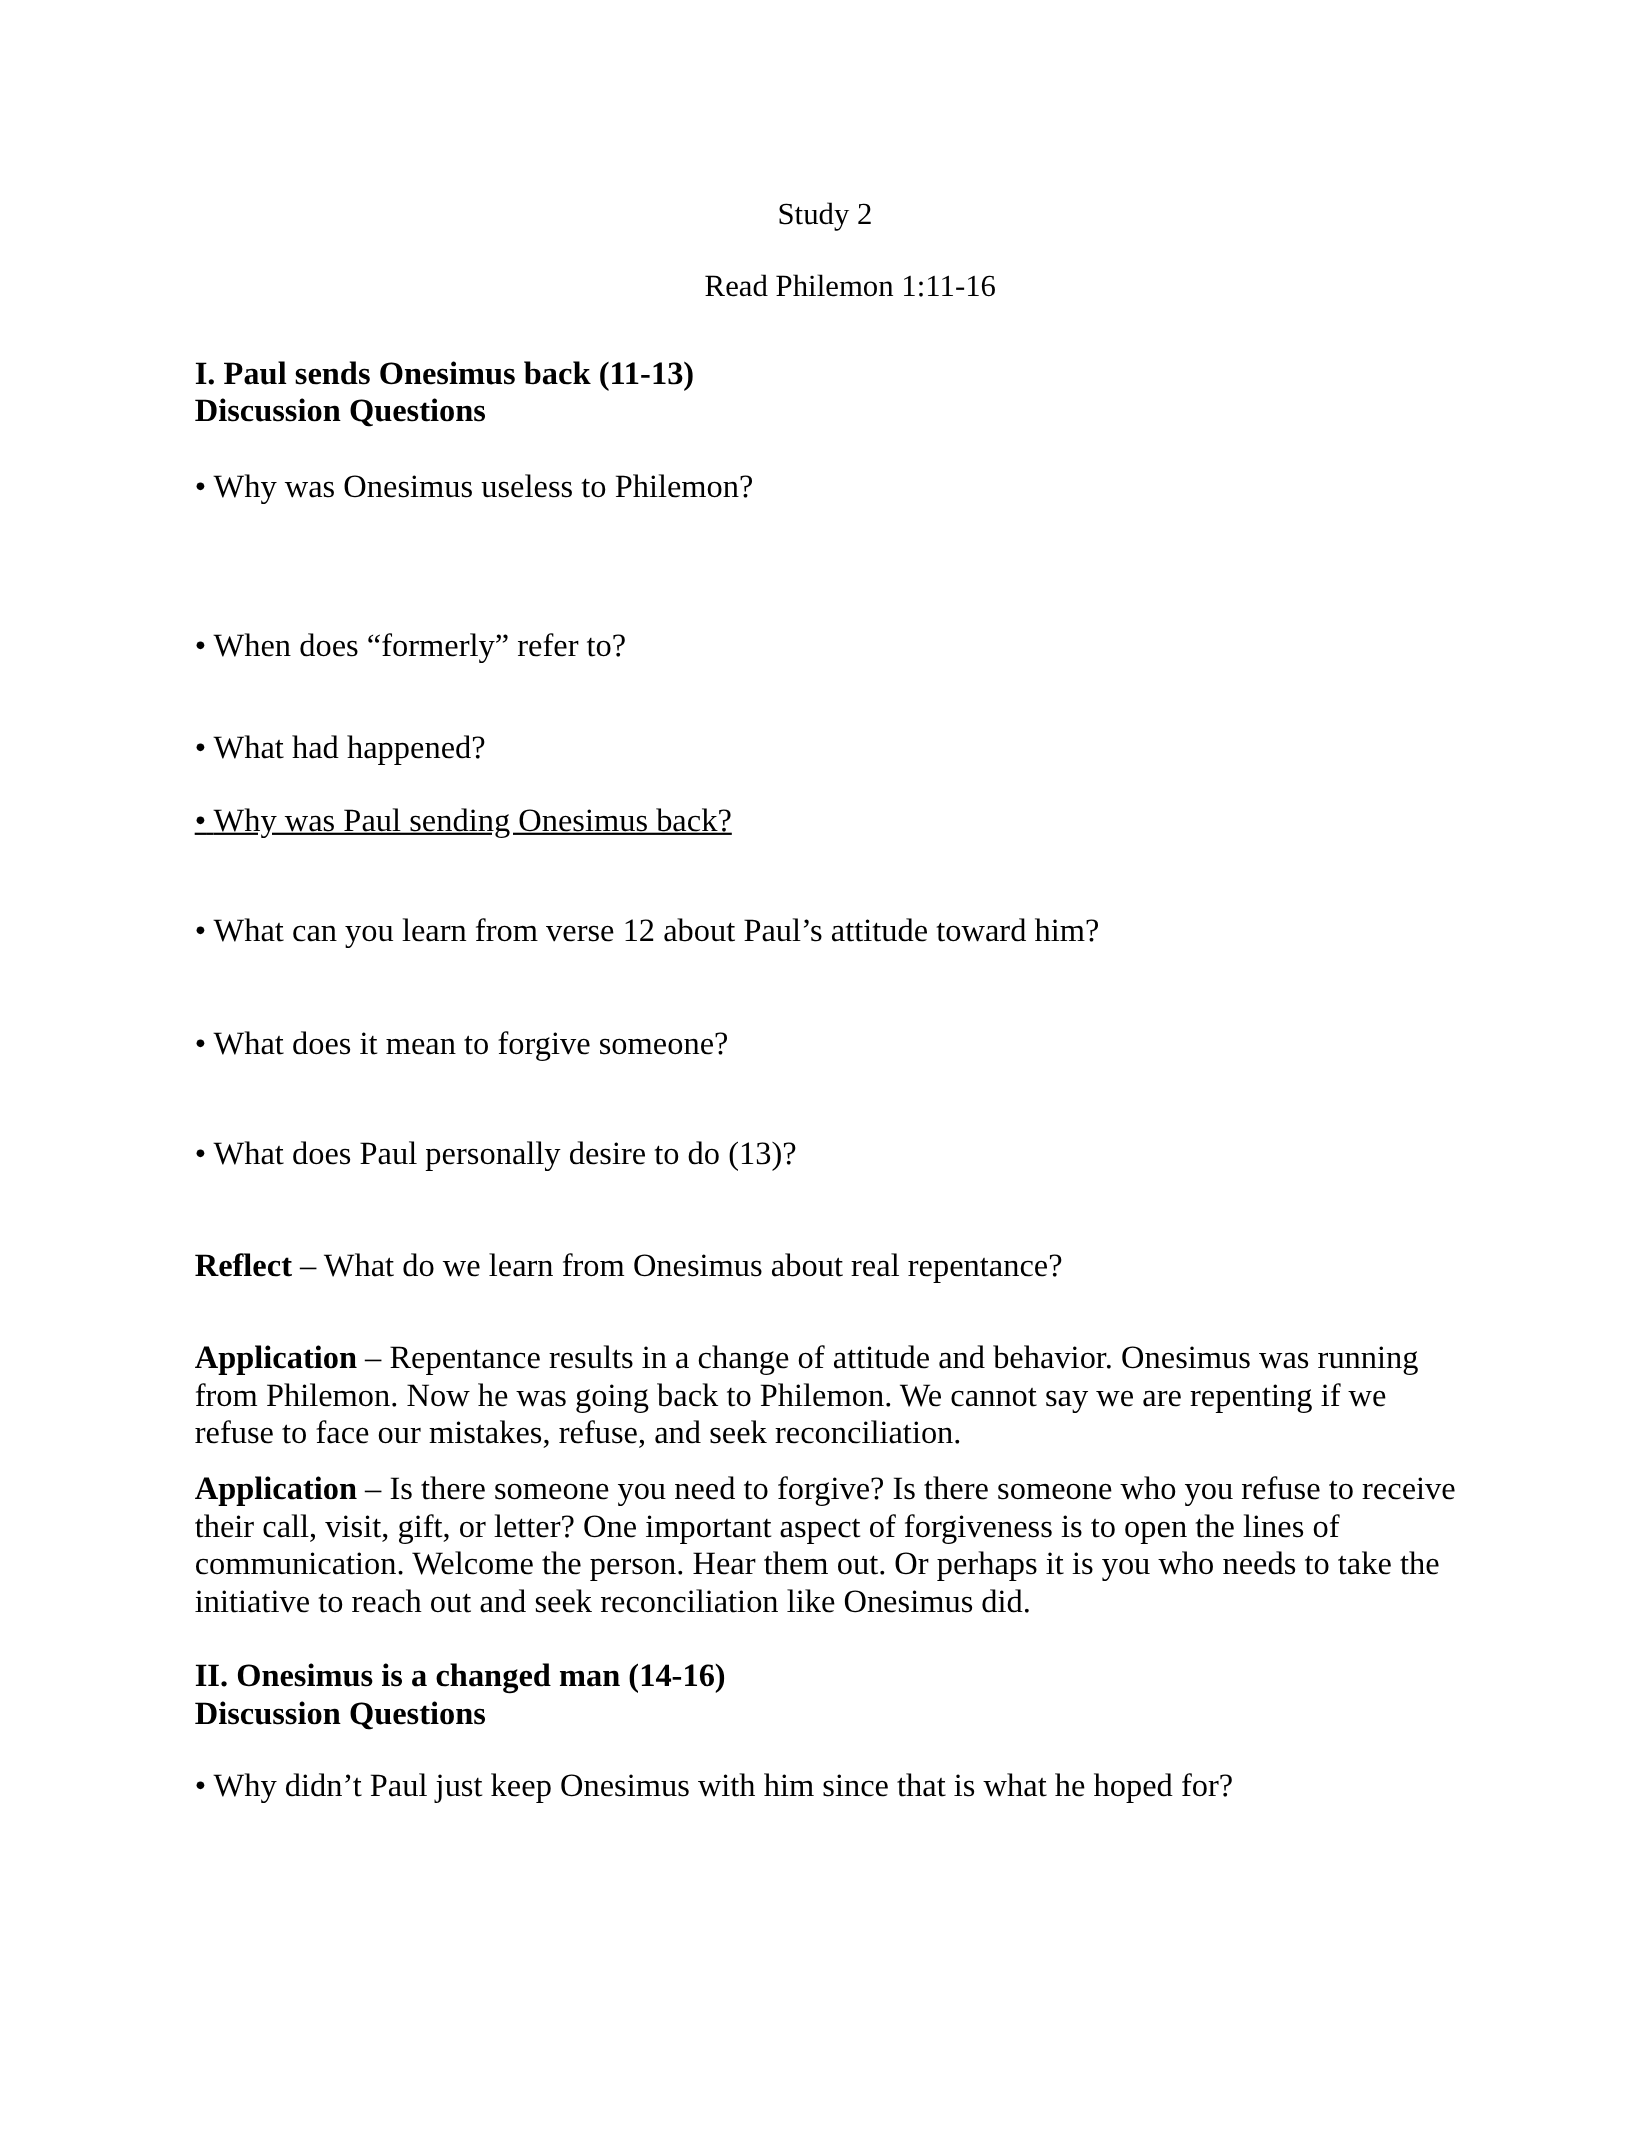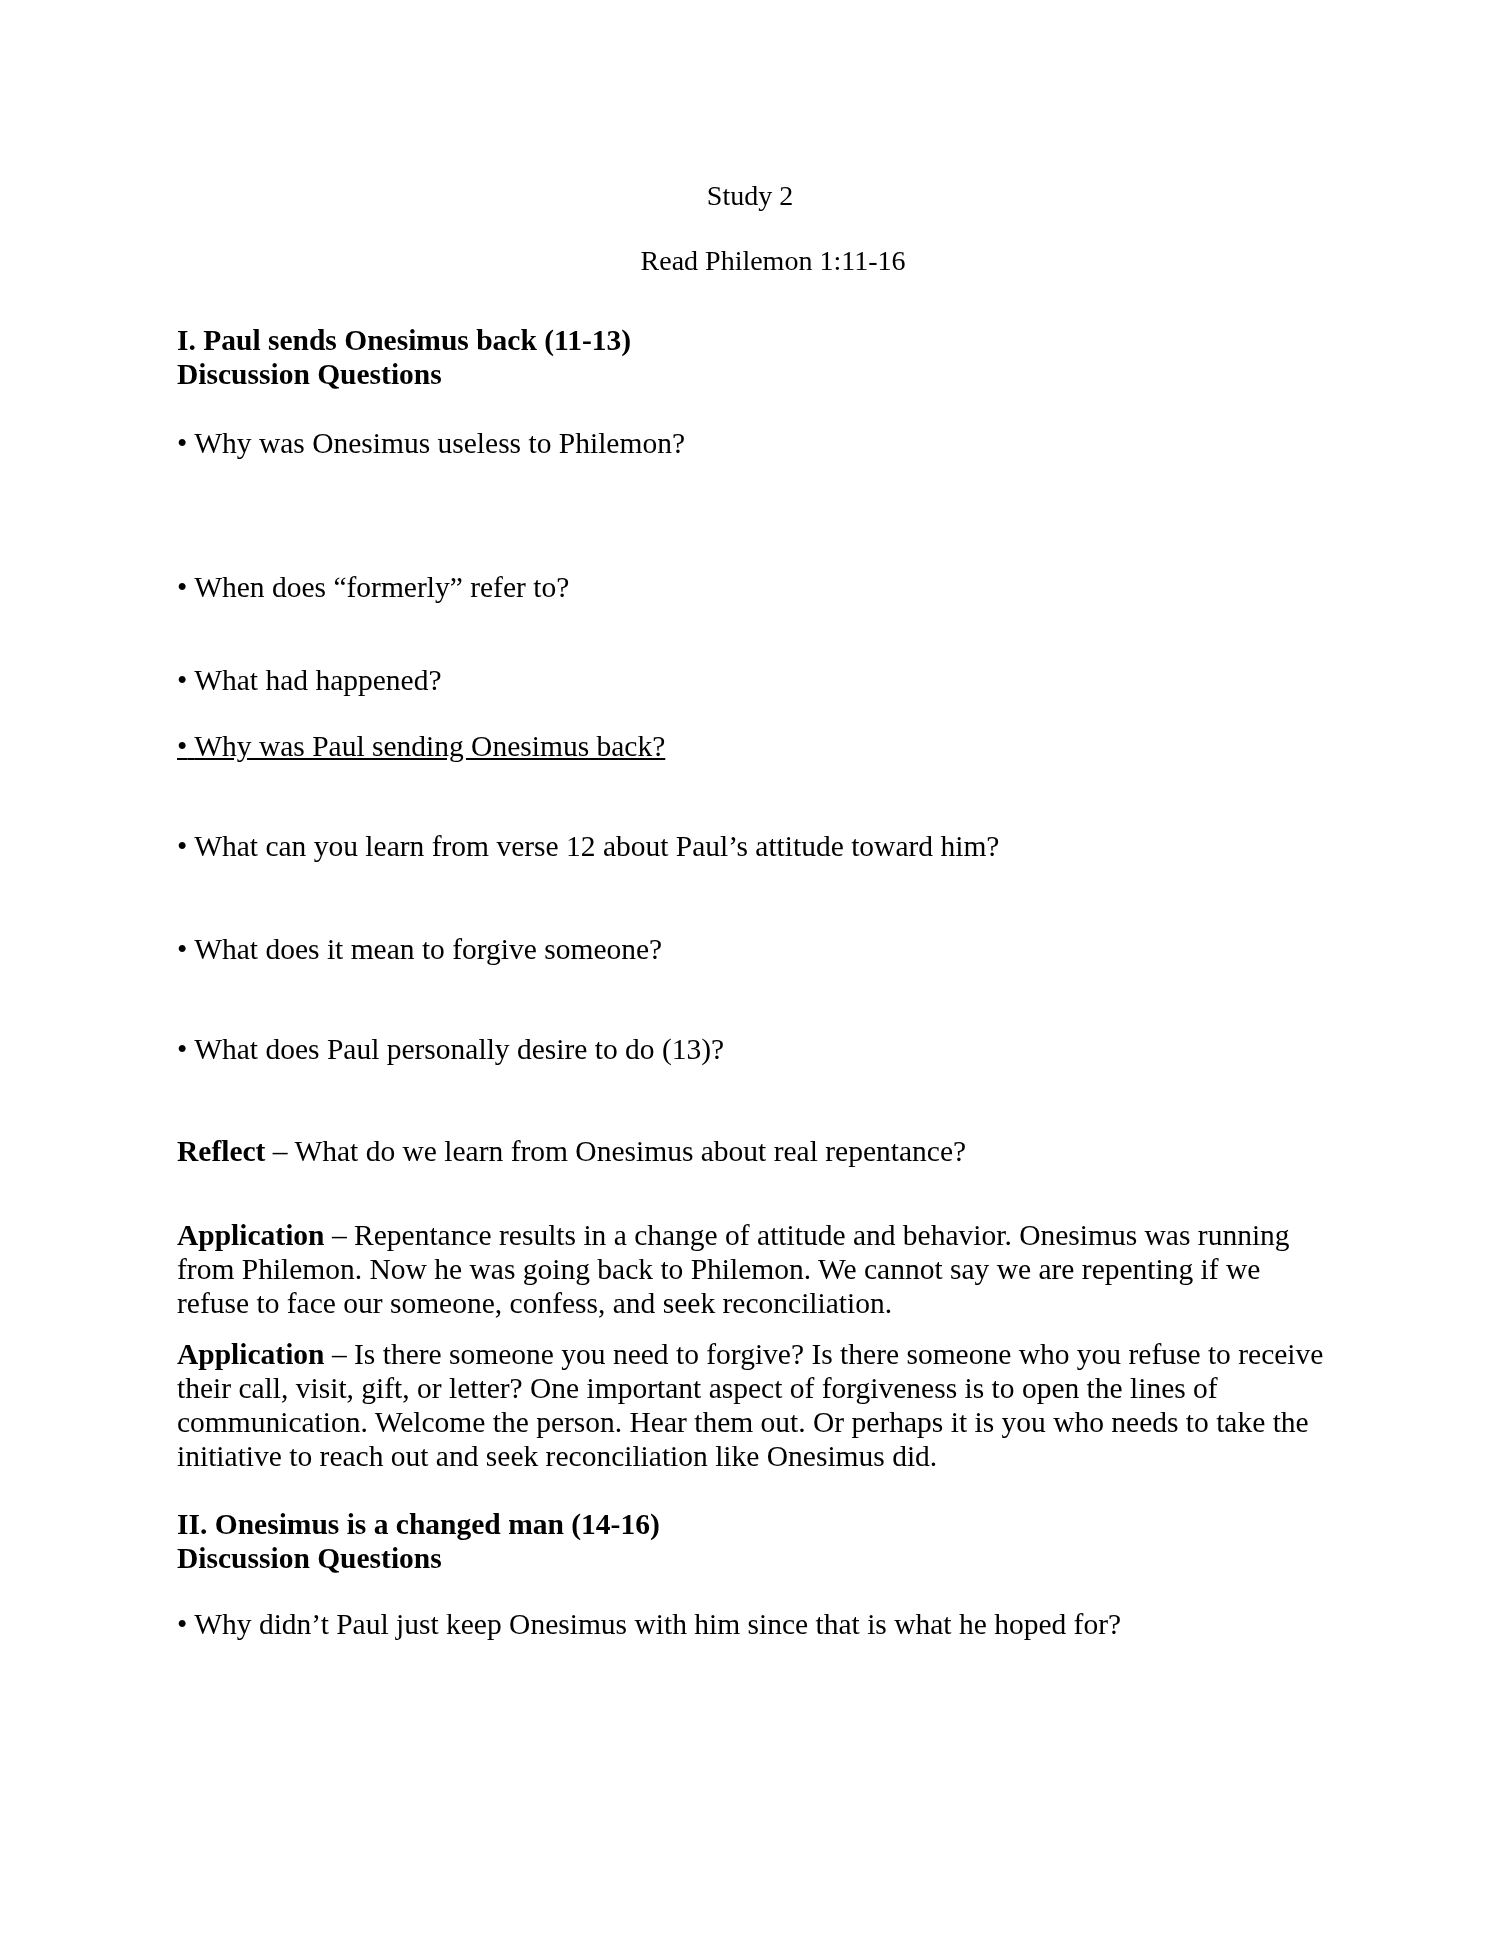--- a/index.html
+++ b/index.html
@@ -90,21 +90,21 @@
     <span>What does Paul personally desire to do (13)?</span>
   </div>
 
   <div class="line" style="top:1134px;">
     <span class="bold">Reflect</span><span> – What do we learn from Onesimus about real repentance?</span>
   </div>
 
   <div class="para" style="top:1202px;margin-top:16px;">
     <span class="pl"><span class="lbl">Application</span><span> – Repentance results in a change of attitude and behavior. Onesimus was running</span></span>
     <span class="pl">from Philemon. Now he was going back to Philemon. We cannot say we are repenting if we</span>
-    <span class="pl">refuse to face our someone, confess, and seek reconciliation.</span>
+    <span class="pl">refuse to face our mistakes, refuse, and seek reconciliation.</span>
   </div>
 
   <div class="para" style="top:1337px;">
     <span class="pl"><span class="lbl">Application</span><span> – Is there someone you need to forgive? Is there someone who you refuse to receive</span></span>
     <span class="pl">their call, visit, gift, or letter? One important aspect of forgiveness is to open the lines of</span>
     <span class="pl">communication. Welcome the person. Hear them out. Or perhaps it is you who needs to take the</span>
     <span class="pl">initiative to reach out and seek reconciliation like Onesimus did.</span>
   </div>
 
   <div class="line bold" style="top:1507px;">II. Onesimus is a changed man (14-16)</div>

